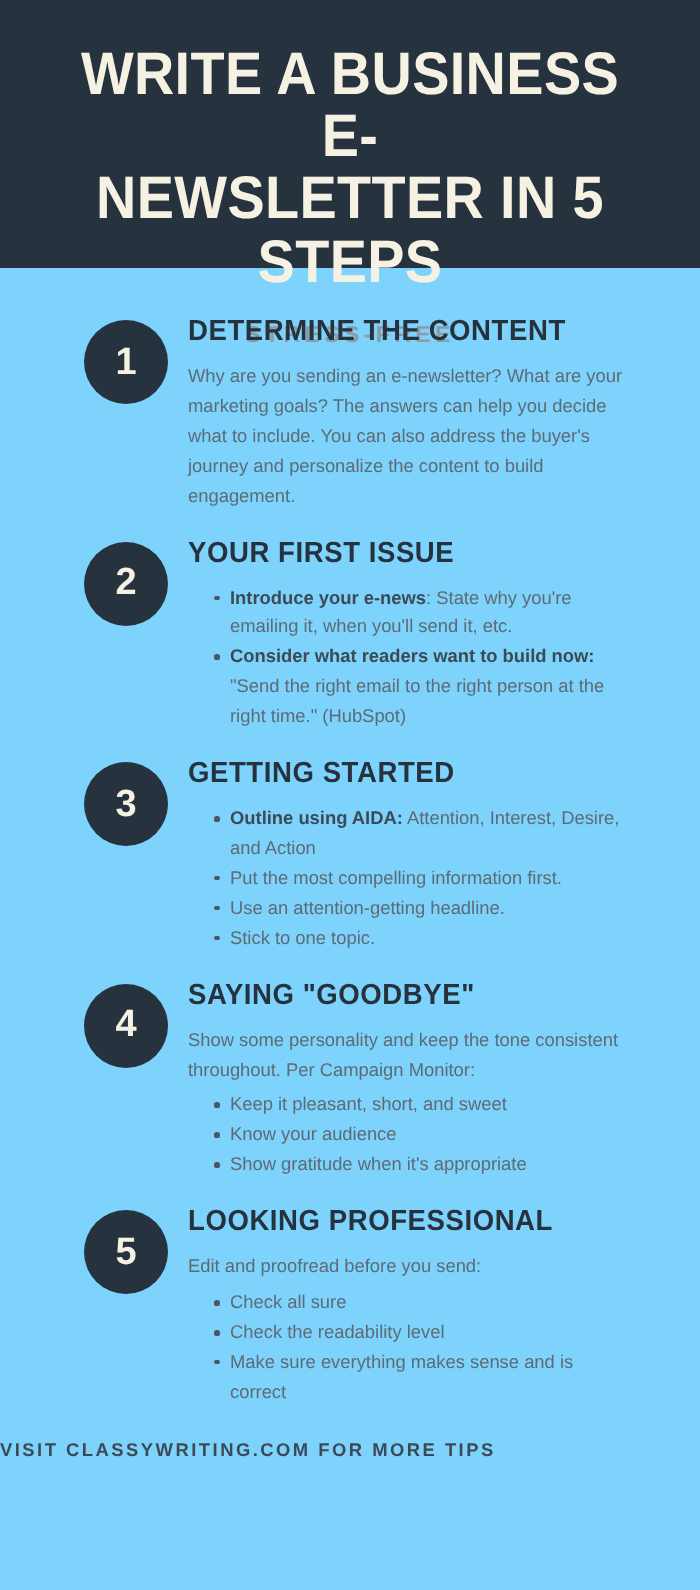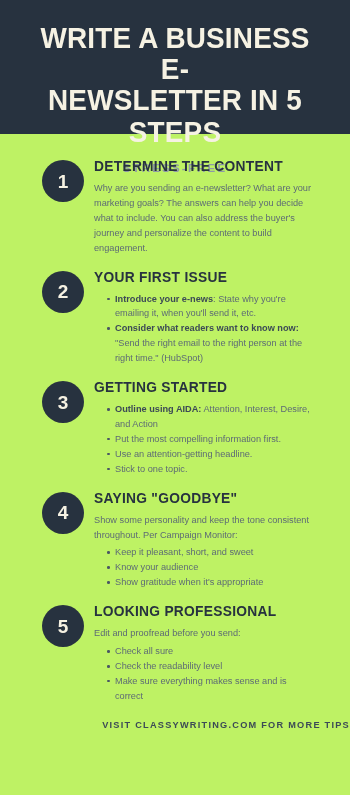--- a/index.html
+++ b/index.html
@@ -10,21 +10,21 @@
   body {
     width: 350px;
     height: 795px;
     overflow: hidden;
     font-family: "Liberation Sans", sans-serif;
   }
   .page {
     position: relative;
     width: 350px;
     height: 795px;
-    background: #bef264;
+    background: #7dd3fc;
     box-sizing: border-box;
     overflow: hidden;
   }
 
   
   .header {
     background: #27323f;
     padding: 18px 18px 16px 18px;
     text-align: center;
     box-sizing: border-box;
@@ -120,21 +120,21 @@
     background: #4a5763;
   }
   .lead {
     font-weight: bold;
     color: #3c4a56;
     margin-top: 19px;
   }
 
   
   .footer {
-    text-align: right;
+    text-align: left;
     font-size: 9.2px;
     font-weight: bold;
     letter-spacing: 1.25px;
     color: #3c4a56;
     text-transform: uppercase;
     margin-top: 16px;
   }
 </style>
 </head>
 <body>
@@ -151,21 +151,21 @@
       <div class="step">
         <div class="badge">1</div>
         <div class="step-title">DETERMINE THE CONTENT</div>
         <p class="step-body">Why are you sending an e-newsletter? What are your marketing goals? The answers can help you decide what to include. You can also address the buyer's journey and personalize the content to build engagement.</p>
       </div>
       <div class="step">
         <div class="badge">2</div>
         <div class="step-title">YOUR FIRST ISSUE</div>
         <ul class="step-list">
           <li><span class="lead">Introduce your e-news</span><span>: State why you're emailing it, when you'll send it, etc.</span></li>
-          <li><span class="lead">Consider what readers want to know now:</span><span> "Send the right email to the right person at the right time." (HubSpot)</span></li>
+          <li><span class="lead">Consider what readers want to build now:</span><span> "Send the right email to the right person at the right time." (HubSpot)</span></li>
         </ul>
       </div>
       <div class="step">
         <div class="badge">3</div>
         <div class="step-title">GETTING STARTED</div>
         <ul class="step-list">
           <li><span class="lead">Outline using AIDA:</span><span> Attention, Interest, Desire, and Action</span></li>
           <li><span>Put the most compelling information first.</span></li>
           <li><span>Use an attention-getting headline.</span></li>
           <li><span>Stick to one topic.</span></li>

